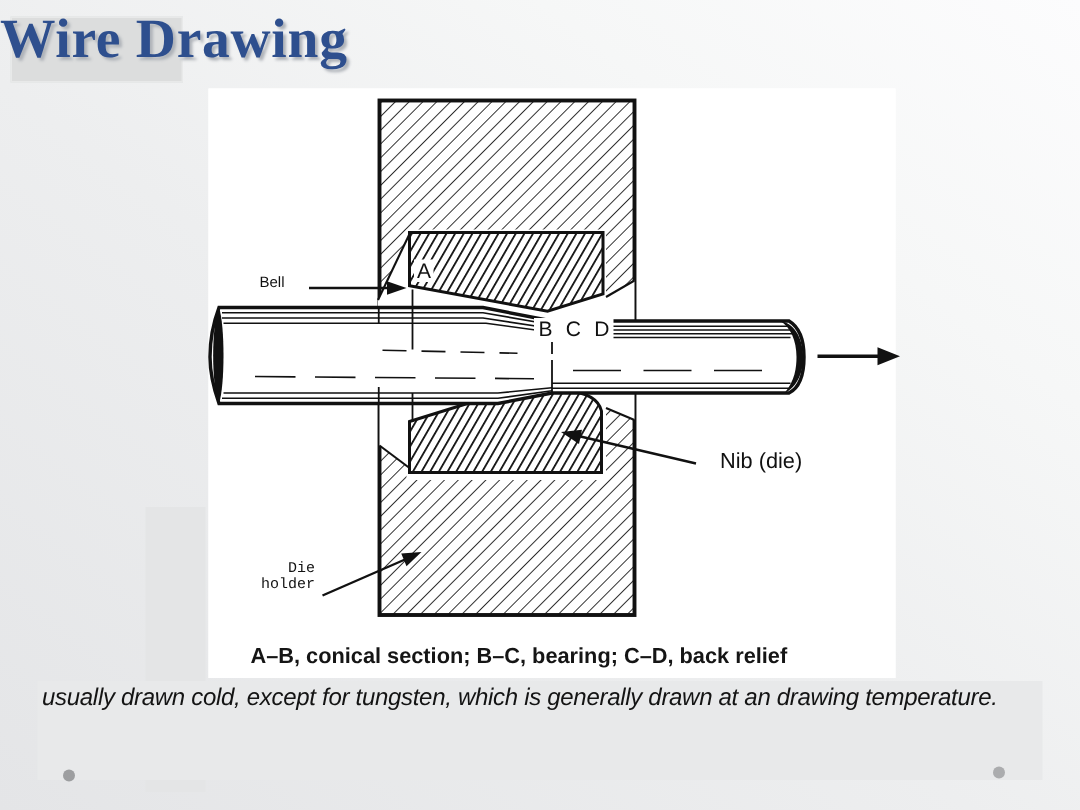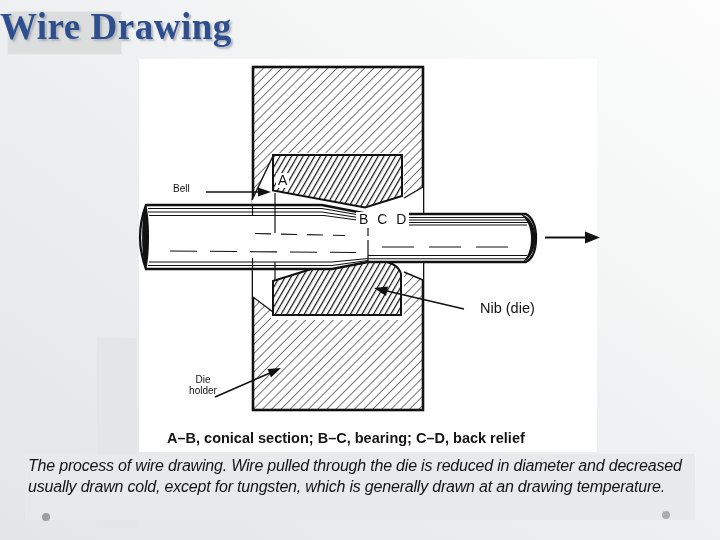--- a/index.html
+++ b/index.html
@@ -18,21 +18,21 @@
     font-size:37px;color:#2e4f8e;letter-spacing:0.5px;
     text-shadow:2px 2px 2px #aeb2b8;
   }
   .panel{position:absolute;left:139px;top:59px;width:458px;height:393px;background:#ffffff;}
   .diagram-svg{position:absolute;left:0;top:0;width:720px;height:540px;}
   .dlabel{position:absolute;font-size:10px;line-height:1.05;color:#111;}
   .lbl-bell{left:173px;top:184px;}
   .lbl-a{left:276px;top:173px;background:#fff;padding:0 2px;font-size:14px;}
   .lbl-bcd{left:356px;top:212px;background:#fff;padding:0 3px 1px 3px;font-size:14px;word-spacing:5px;}
   .lbl-nib{left:466px;top:301px;font-size:14.5px;margin-left:14px;}
-  .lbl-dieholder{left:172px;top:375px;width:62px;text-align:center;white-space:pre-line;}
+  .lbl-dieholder{left:148px;top:375px;width:62px;text-align:right;white-space:pre-line;font-family:Liberation Mono, monospace;}
   .lbl-caption{left:167px;top:431px;font-size:14.5px;color:#151515;font-weight:bold;}
   .footer{position:absolute;left:28px;top:456px;width:670px;font-style:italic;
     font-size:16px;line-height:20.5px;color:#141414;letter-spacing:-0.2px;white-space:nowrap;}
 </style>
 </head>
 <body>
 
 <div class="slide">
 
   <div class="deco-rect-tl"></div>
@@ -133,17 +133,16 @@
 
   <div class="dlabel lbl-bell">Bell</div>
   <div class="dlabel lbl-a">A</div>
   <div class="dlabel lbl-bcd">B C D</div>
   <div class="dlabel lbl-nib">Nib (die)</div>
   <div class="dlabel lbl-dieholder">Die
 holder</div>
   <div class="dlabel lbl-caption">A–B, conical section; B–C, bearing; C–D, back relief</div>
 
   <div class="footer">
-    <div>The process of wire drawing. Wire pulled through the die is reduced in diameter and decreased</div>
     <div>usually drawn cold, except for tungsten, which is generally drawn at an drawing temperature.</div>
   </div>
 
 </div>
 
 </body></html>

